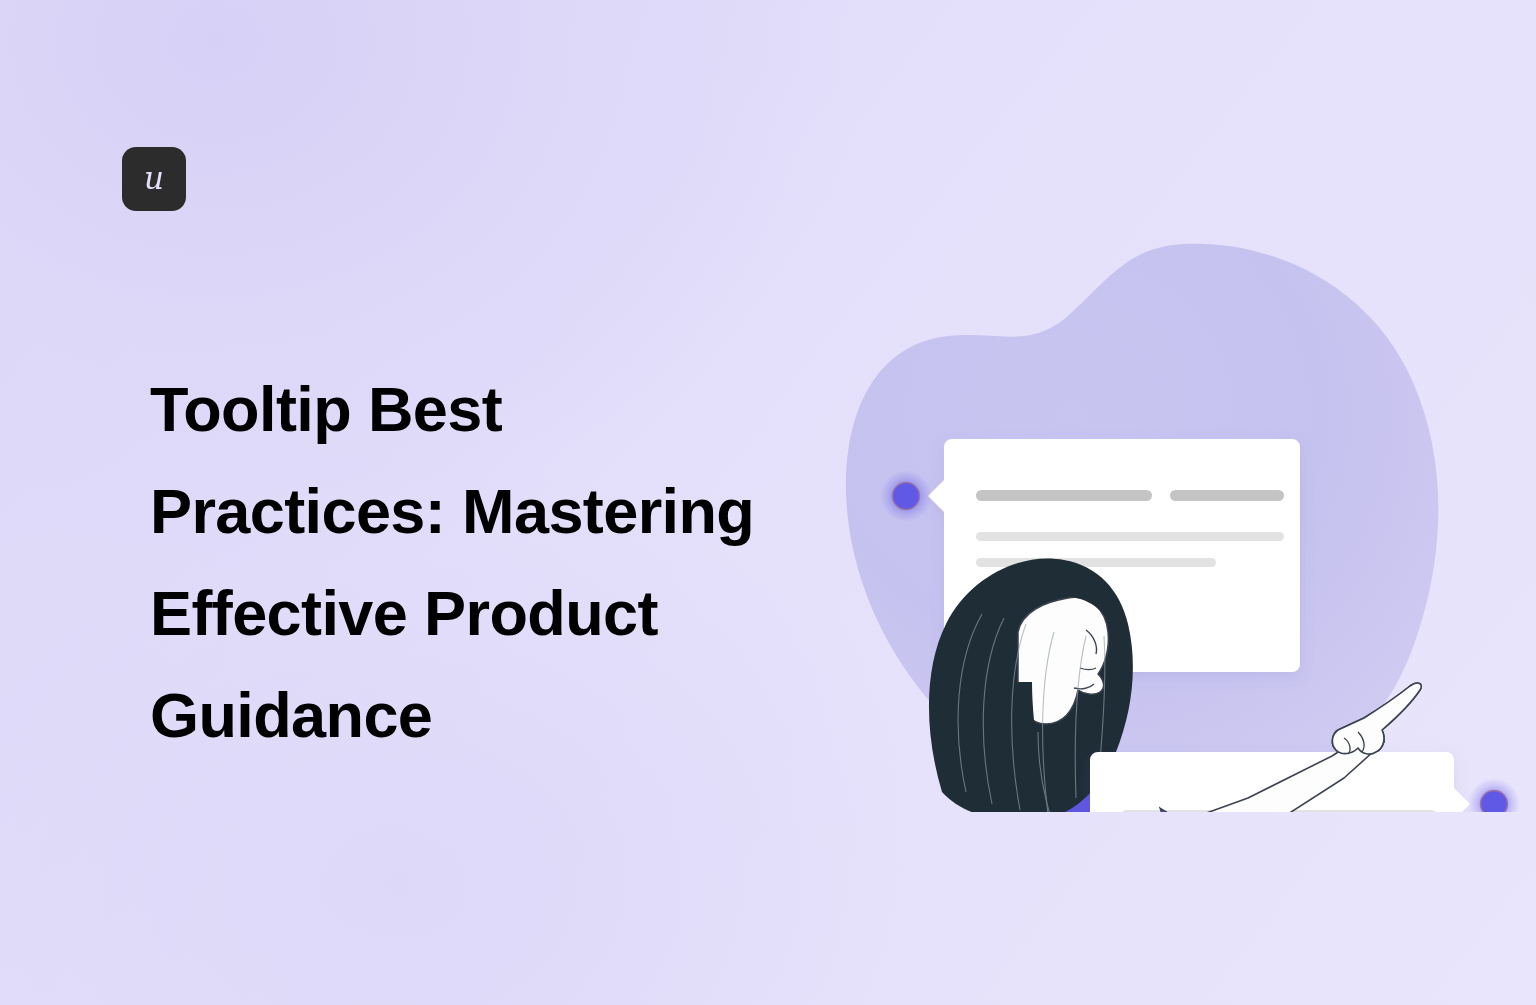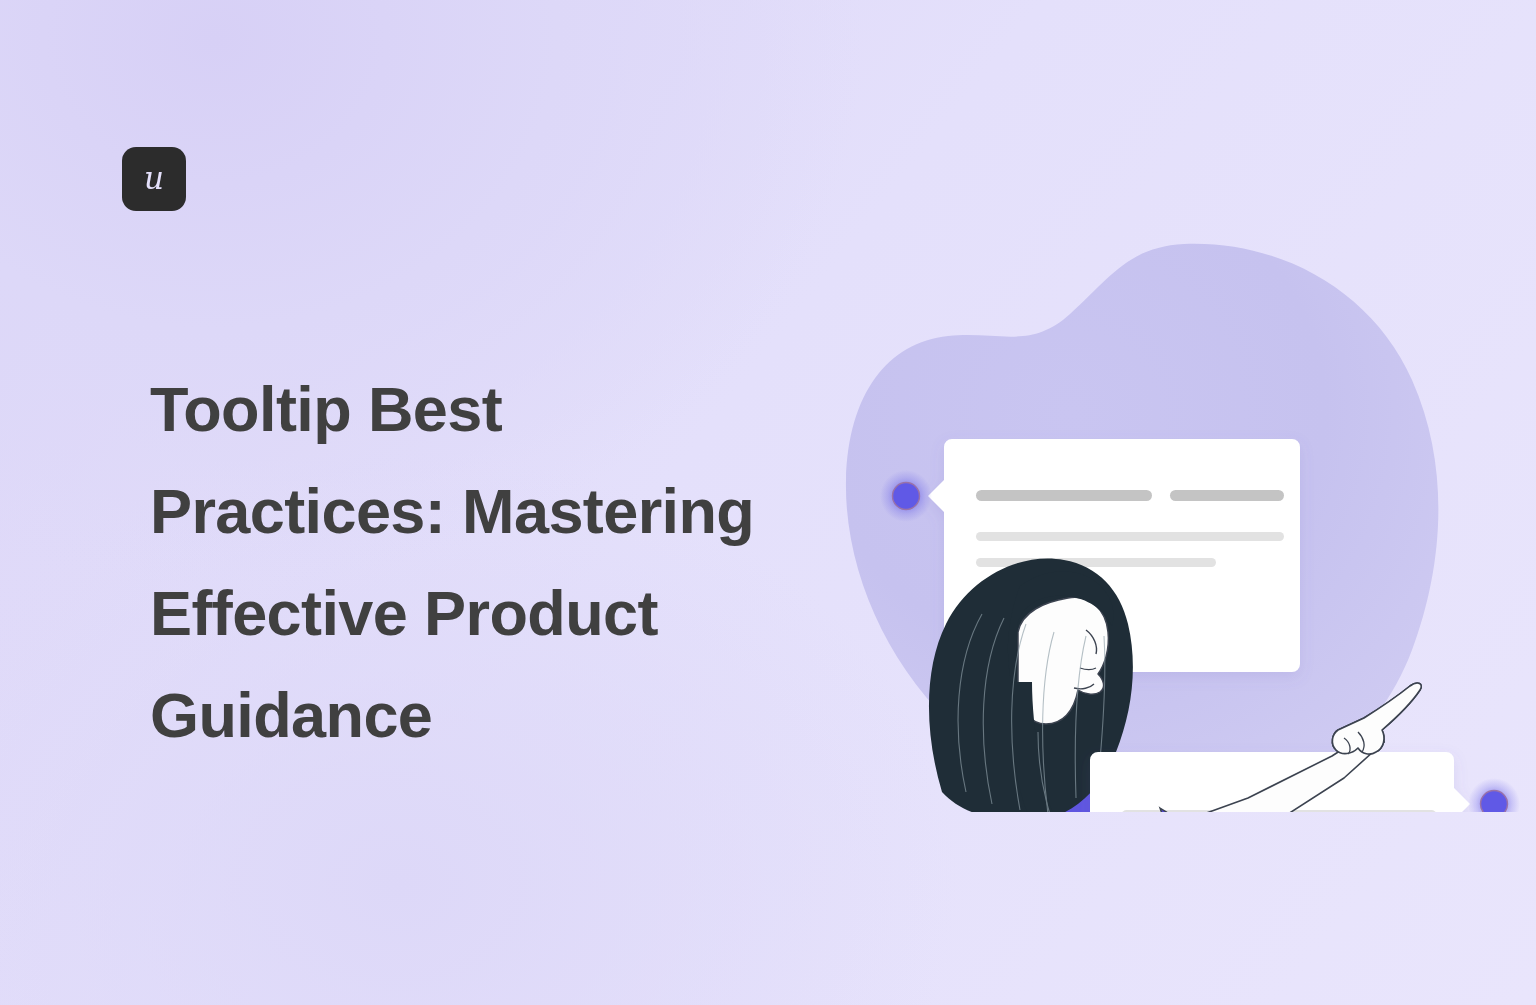--- a/index.html
+++ b/index.html
@@ -39,21 +39,21 @@
 
   
   .headline{
     position:absolute;
     left:150px; top:358px;
     width:660px;
     font-size:63px;
     font-weight:700;
     line-height:1.62;
     letter-spacing:-0.6px;
-    color:#404040;
+    color:#000000;
   }
 
   
   .illus{
     position:absolute;
     left:824px; top:232px;
     width:700px; height:580px;
   }
   .illus svg{ display:block; width:100%; height:100%; overflow:visible; }
 </style>

